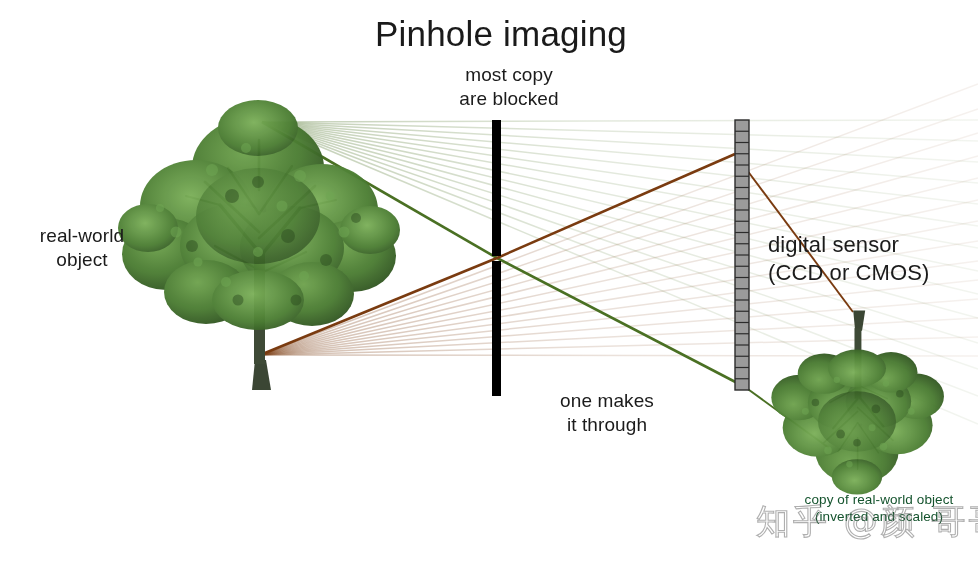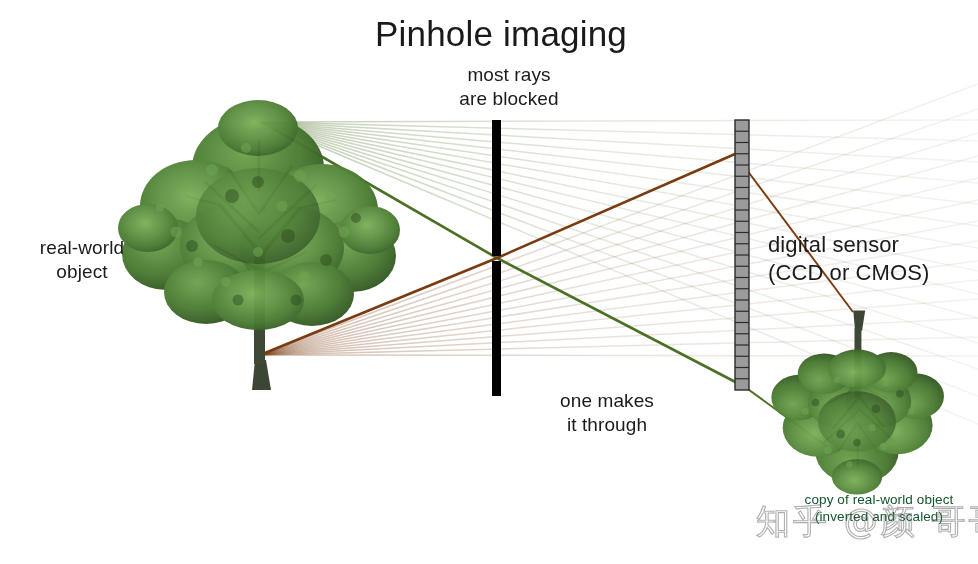--- a/index.html
+++ b/index.html
@@ -40,21 +40,21 @@
     left: 0;
     top: 12px;
     width: 978px;
     font-size: 35px;
     font-weight: 400;
     color: #1a1a1a;
     letter-spacing: 0.2px;
   }
   #label-real-world {
     left: 0px;
-    top: 236px;
+    top: 224px;
     width: 140px;
     font-size: 19px;
   }
   #label-most-rays {
     left: 497px;
     top: 63px;
     width: 220px;
     margin-left: -110px;
     font-size: 19px;
   }
@@ -315,21 +315,21 @@
       </g>
     </g>
 
   </svg>
 
   <div class="lbl" id="title">Pinhole imaging</div>
 
   <div class="lbl" id="label-real-world">real-world
 object</div>
 
-  <div class="lbl" id="label-most-rays">most rays
+  <div class="lbl" id="label-most-rays">most copy
 are blocked</div>
 
   <div class="lbl" id="label-one-makes">one makes
 it through</div>
 
   <div class="lbl" id="label-digital-sensor">digital sensor
 (CCD or CMOS)</div>
 
   <div class="lbl" id="label-copy">copy of real-world object
 (inverted and scaled)</div>

